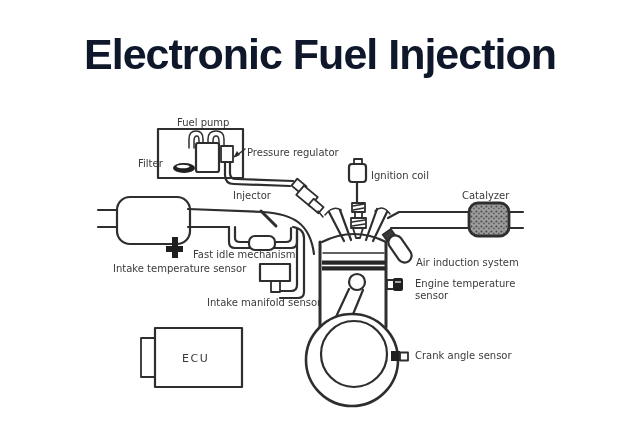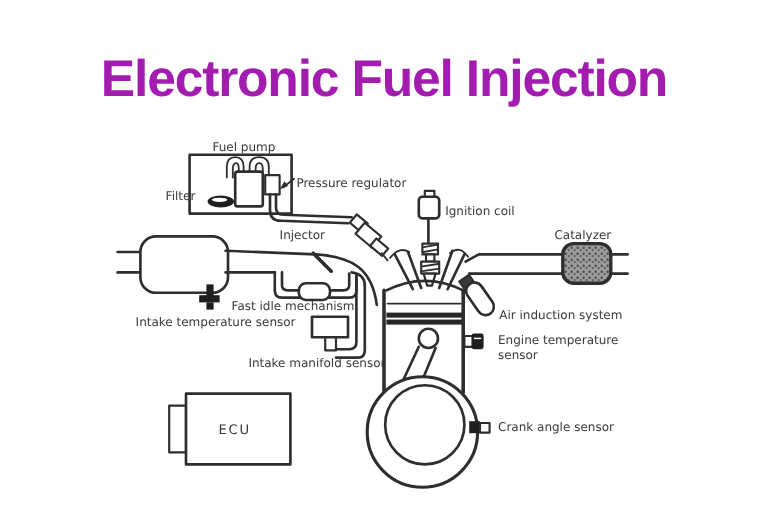--- a/index.html
+++ b/index.html
@@ -1,20 +1,20 @@
 <!DOCTYPE html>
 <html><head>
 <meta charset="utf-8">
 <style>
   html,body{margin:0;padding:0;background:#fff;}
   .page{position:relative;width:640px;height:427px;background:#ffffff;overflow:hidden;
         font-family:"Liberation Sans",sans-serif;}
-  .title{position:absolute;top:30px;left:0;right:0;margin:12px;text-align:center;
+  .title{position:absolute;top:30px;left:0;right:0;margin:0;text-align:center;
          font-family:"Liberation Sans",sans-serif;font-weight:800;font-size:43px;
-         letter-spacing:-1px;color:#a21caf;}
+         letter-spacing:-1px;color:#0f172a;}
   svg{position:absolute;left:0;top:0;}
   .ln{fill:none;stroke:#2e2e2e;stroke-width:2.2;stroke-linecap:round;stroke-linejoin:round;}
   .ln-thick{fill:none;stroke:#2e2e2e;stroke-width:3;stroke-linecap:round;}
   .ln-thin{fill:none;stroke:#2e2e2e;stroke-width:1.5;stroke-linecap:round;}
   .wfill{fill:#ffffff;stroke:#2e2e2e;stroke-width:2.2;stroke-linejoin:round;}
   .wfill-thin{fill:#ffffff;stroke:#2e2e2e;stroke-width:1.8;stroke-linejoin:round;}
   .dark{fill:#1f1f1f;stroke:none;}
   .lbl{font-family:"DejaVu Sans",sans-serif;font-size:10px;fill:#3a3a3a;}
   .lbl-ecu{font-family:"DejaVu Sans",sans-serif;font-size:11px;fill:#3a3a3a;letter-spacing:1.5px;}
 </style>

